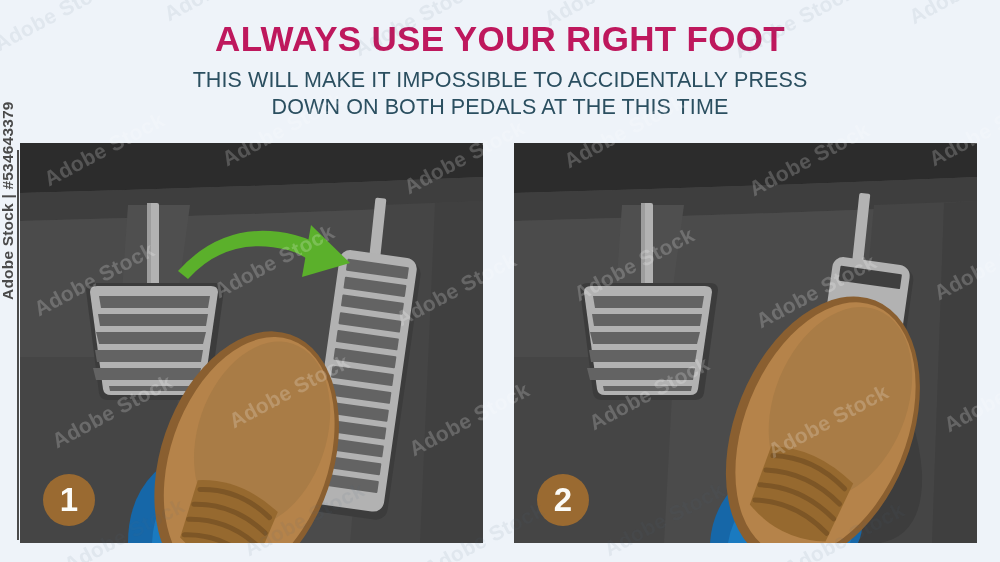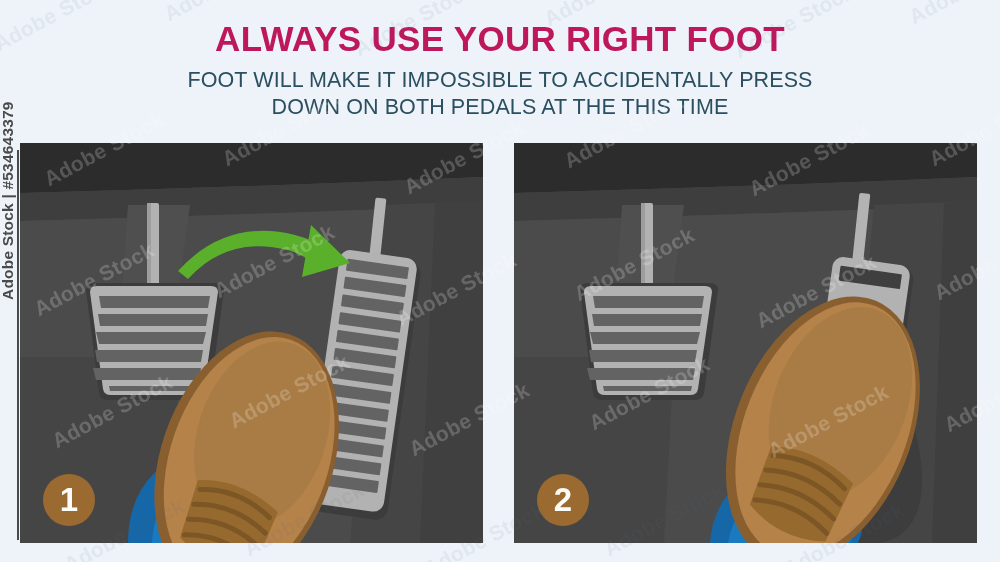--- a/index.html
+++ b/index.html
@@ -133,21 +133,21 @@
   }
 </style>
 </head>
 <body>
 
 <div id="stage">
 
   <div id="headings">
     <h1 id="title">ALWAYS USE YOUR RIGHT FOOT</h1>
     <p id="subtitle">
-      <span class="sub-line">FOOT WILL MAKE IT IMPOSSIBLE TO ACCIDENTALLY PRESS</span>
+      <span class="sub-line">THIS WILL MAKE IT IMPOSSIBLE TO ACCIDENTALLY PRESS</span>
       <span class="sub-line">DOWN ON BOTH PEDALS AT THE THIS TIME</span>
     </p>
   </div>
 
   <div class="panel" id="panel-1">
     <svg width="463" height="400" viewBox="0 0 463 400">
       <defs>
         <clipPath id="clip1">
             <rect x="0" y="0" width="463" height="400"></rect>
           </clipPath>

